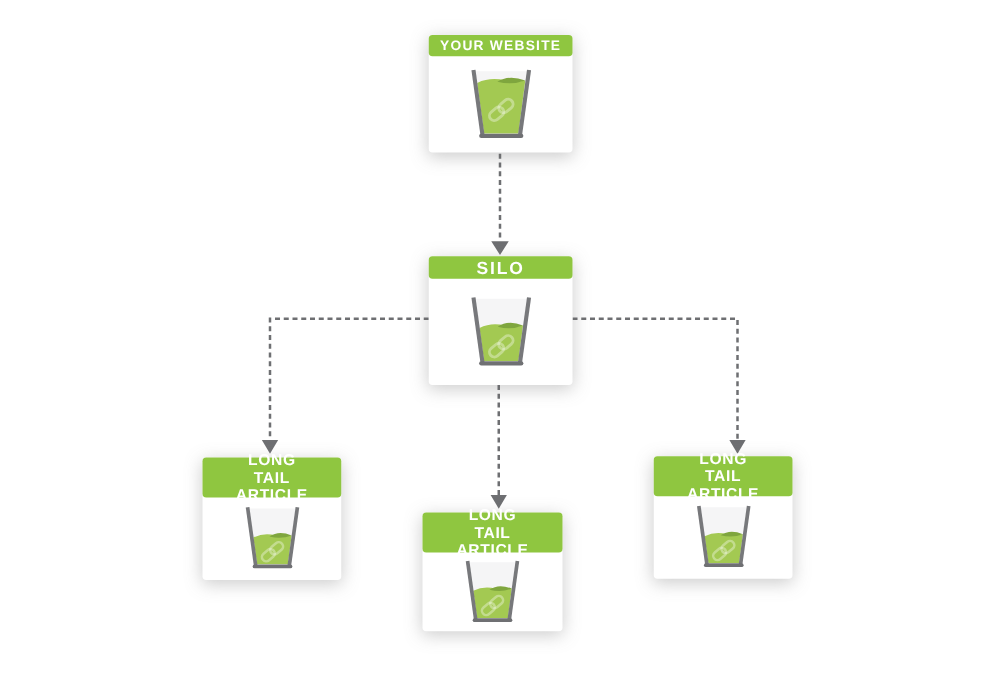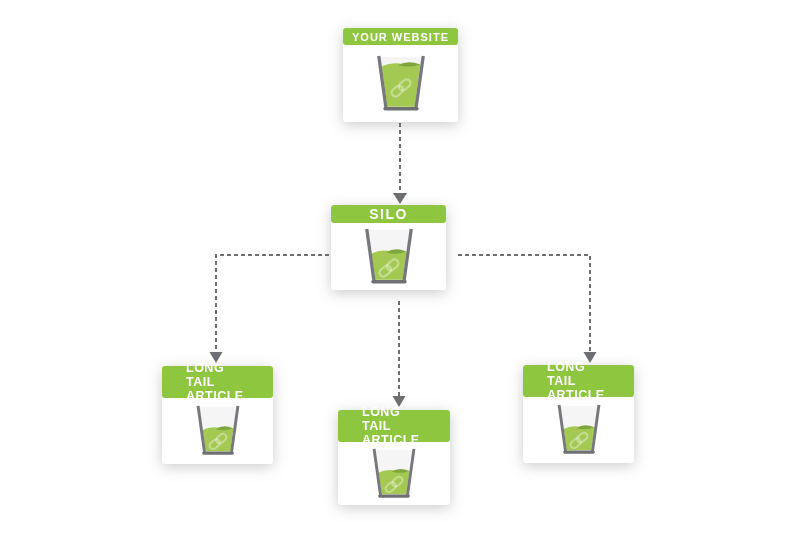--- a/index.html
+++ b/index.html
@@ -9,21 +9,21 @@
     font-family:"Liberation Sans", sans-serif;
   }
   .stage{position:absolute;inset:0;}
   svg.connectors{position:absolute;left:0;top:0;z-index:0;}
   .card{
     position:absolute;z-index:1;background:#ffffff;border-radius:3px;
     box-shadow:0 3px 14px rgba(110,110,110,0.35);
     display:flex;flex-direction:column;
   }
   .card-header{
-    background:#8fc640;color:#ffffff;font-weight:bold;text-align:left;
+    background:#8fc640;color:#ffffff;font-weight:bold;text-align:center;
     border-radius:3px;display:flex;align-items:center;justify-content:center;
     text-transform:uppercase;
   }
   .h-website{height:17px;font-size:11px;letter-spacing:1px;}
   .h-silo{height:18px;font-size:14px;letter-spacing:1.5px;}
   .h-longtail{height:32px;font-size:12.5px;line-height:14px;letter-spacing:0.5px;padding:0 24px;}
   .glass{flex:1;display:flex;align-items:center;justify-content:center;}
   .glass-box{width:58px;height:60px;}
   .card.small .glass-box{width:52px;height:54px;}
 </style>
@@ -58,21 +58,21 @@
               <rect x="-11.5" y="-4" width="13" height="8" rx="4"></rect>
               <rect x="-1.5" y="-4" width="13" height="8" rx="4"></rect>
             </g>
             <line x1="7" y1="2" x2="14.5" y2="56" stroke="#77787b" stroke-width="3.4"></line>
             <line x1="53" y1="2" x2="45.5" y2="56" stroke="#77787b" stroke-width="3.4"></line>
             <line x1="13.5" y1="56.5" x2="46.5" y2="56.5" stroke="#6f7073" stroke-width="3.6" stroke-linecap="round"></line>
           </svg></div>
     </div>
   </div>
 
-  <div class="card" style="left:331px;top:205px;width:115px;height:85px">
+  <div class="card" style="left:343px;top:205px;width:115px;height:103px">
     <div class="card-header h-silo">SILO</div>
     <div class="glass">
       <div class="glass-box"><svg width="100%" height="100%" viewBox="0 0 60 62" preserveAspectRatio="xMidYMid meet">
             <polygon points="8.5,3 51.5,3 44.2,54.5 15.8,54.5" fill="#f5f5f6"></polygon>
             <path d="M 12.0 27.3 Q 22.1 22.3 32.9 25.3 Q 40.8 26.8 48.0 25.3 L 44.2 54.5 L 15.8 54.5 Z" fill="#a3c952"></path>
             <path d="M 27.1 26.3 Q 35.8 20.3 48.0 25.3 Q 37.9 29.3 27.1 26.3 Z" fill="#7fa63e"></path>
             <g transform="translate(30 42.4) rotate(-40)" stroke="rgba(255,255,255,0.35)" stroke-width="2.4" fill="none">
               <rect x="-11.5" y="-4" width="13" height="8" rx="4"></rect>
               <rect x="-1.5" y="-4" width="13" height="8" rx="4"></rect>
             </g>

